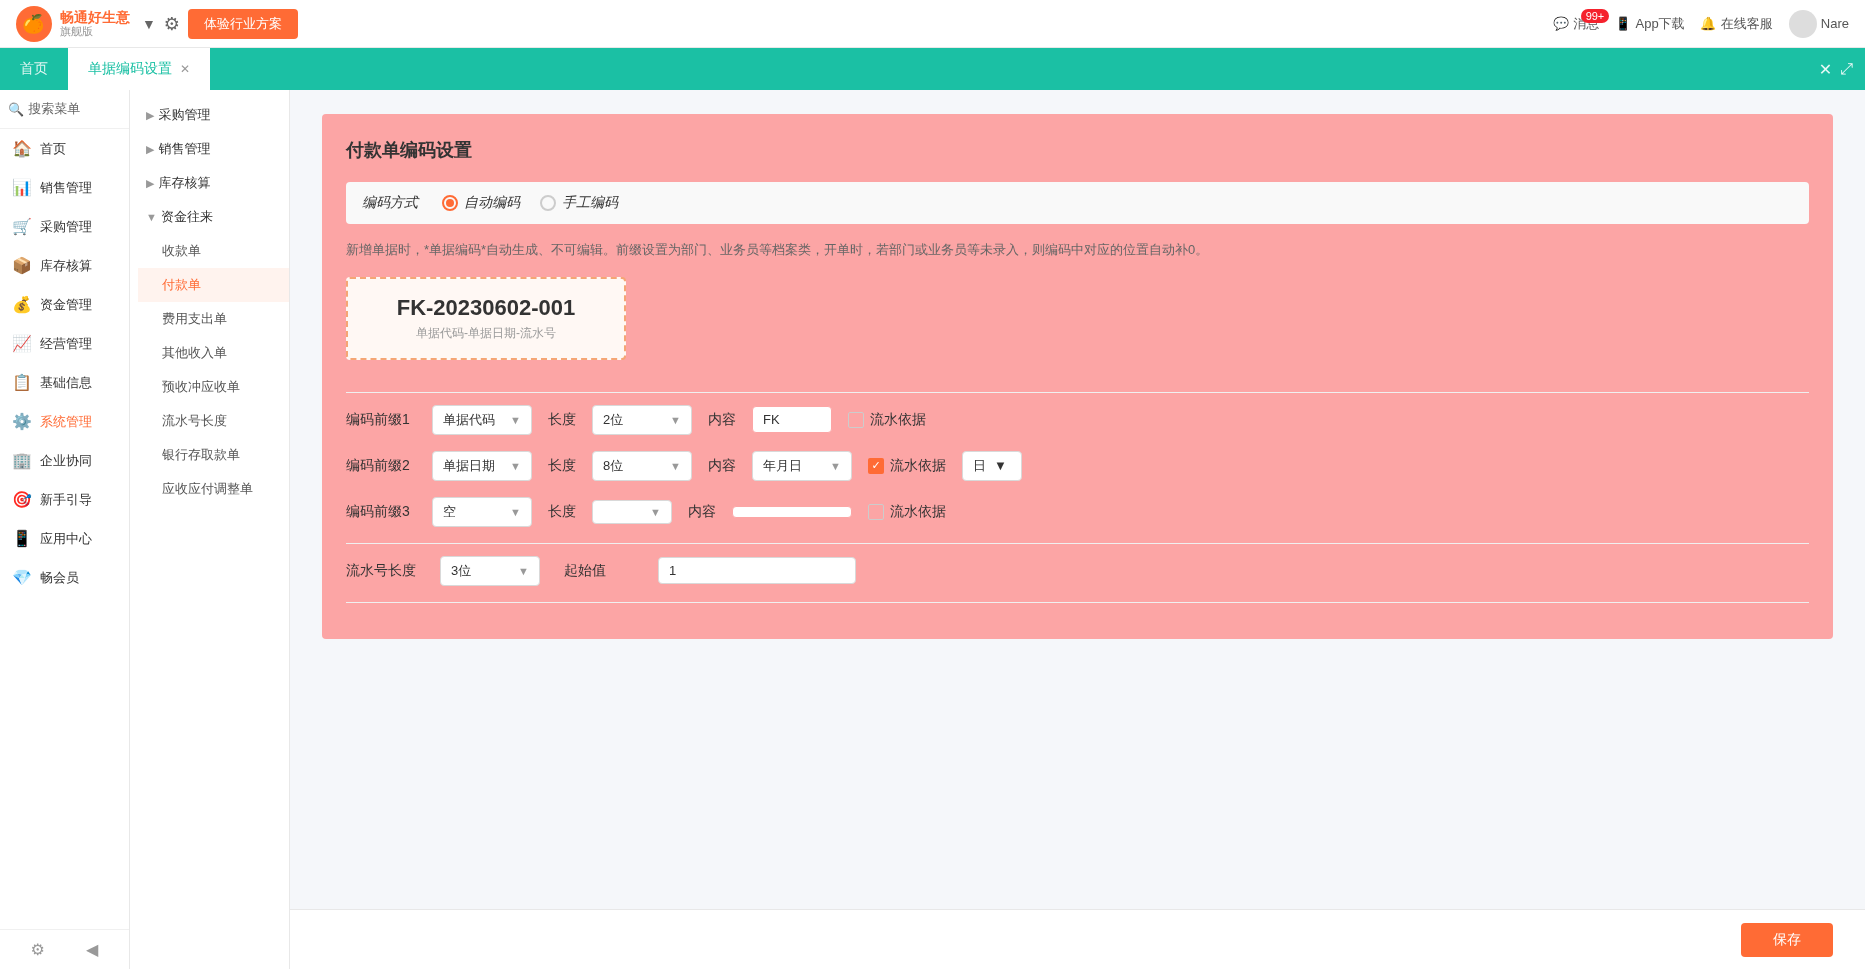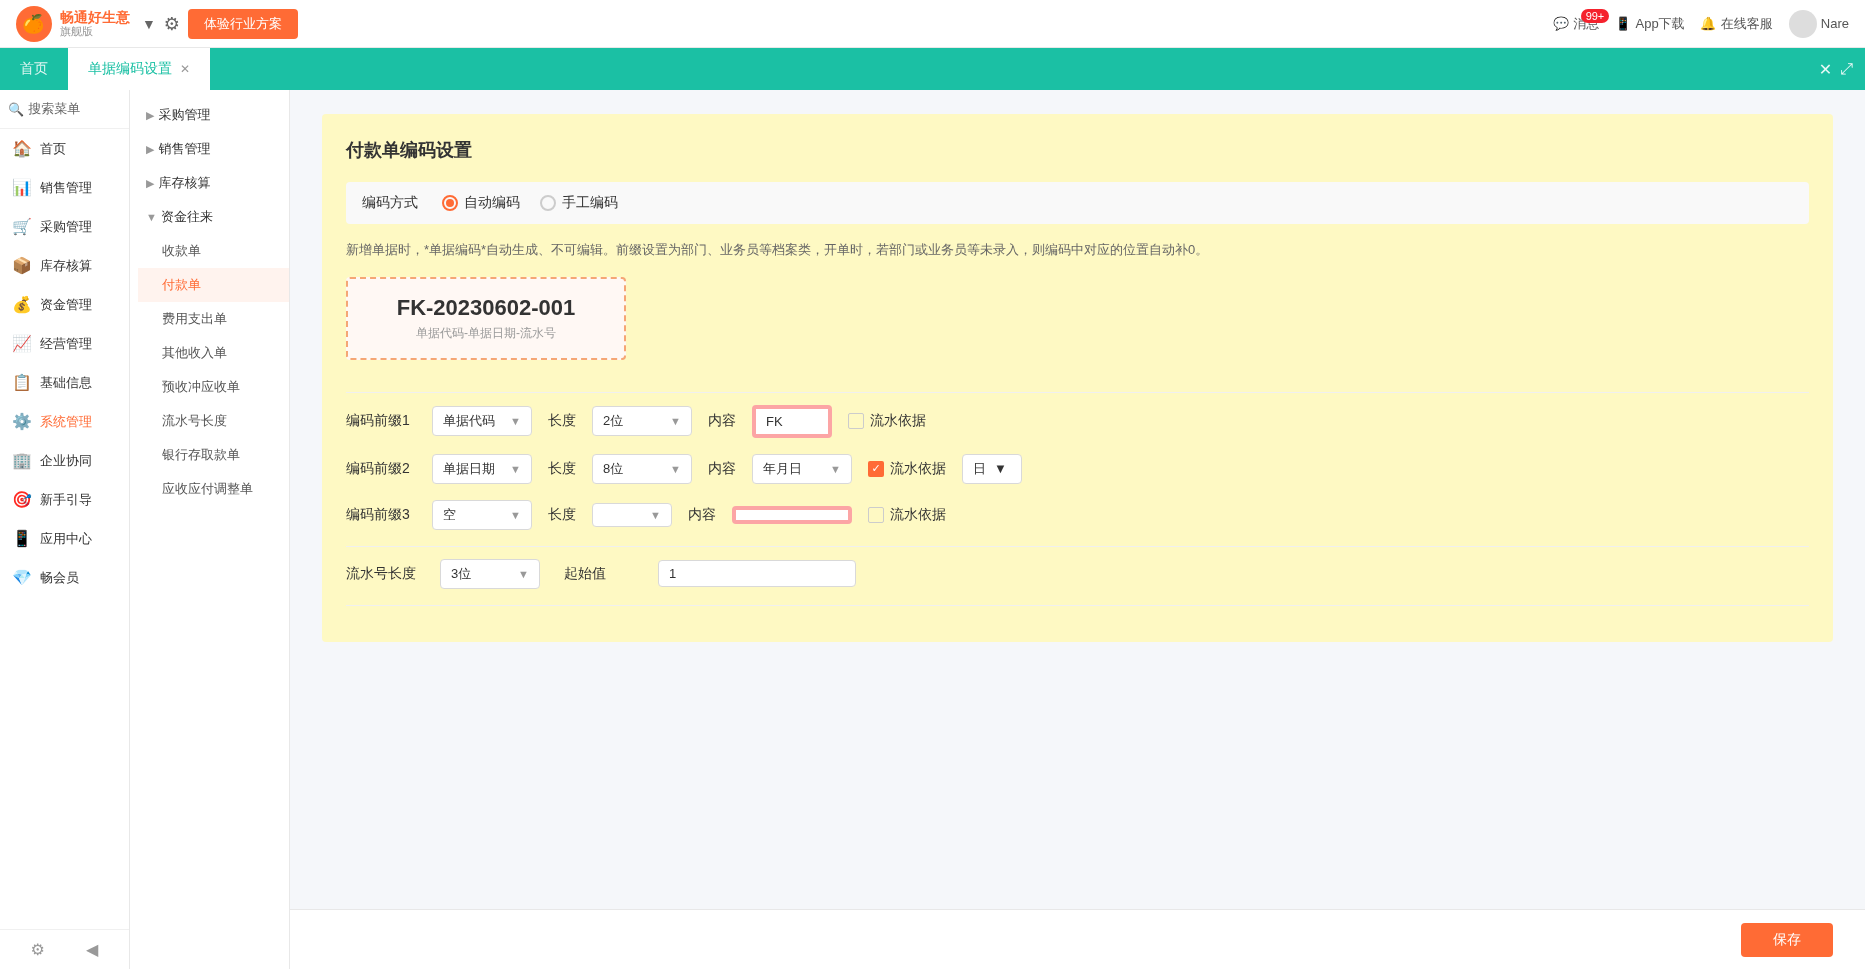--- a/index.html
+++ b/index.html
@@ -144,34 +144,35 @@
     }
     .page-title {
       font-size: 18px;
       font-weight: bold;
       color: #333;
       margin-bottom: 20px;
     }
 
     
     .card {
-      background: #fef9c3;
+      background: #fca5a5;
       border-radius: 4px;
       padding: 24px;
     }
 
     
     .encode-method-row {
       display: flex;
       align-items: flex-end;
       gap: 24px;
       padding: 12px 16px;
       background: #f9f9f9;
       border-radius: 4px;
       margin-bottom: 16px;
+      font-style: italic;
     }
     .encode-label { font-size: 14px; color: #333; }
     .radio-group { display: flex; align-items: center; gap: 20px; }
     .radio-item { display: flex; align-items: center; gap: 6px; cursor: pointer; font-size: 14px; color: #333; }
     .radio-circle {
       width: 16px; height: 16px; border-radius: 50%; border: 2px solid #ccc;
       display: flex; align-items: center; justify-content: center;
     }
     .radio-circle.checked { border-color: #ff6b35; }
     .radio-circle.checked::after { content: ''; width: 8px; height: 8px; background: #ff6b35; border-radius: 50%; }
@@ -239,21 +240,21 @@
       cursor: pointer;
       gap: 8px;
       min-width: 100px;
       font-size: 13px;
       color: #333;
     }
     .select-box .arrow { color: #999; font-size: 11px; margin-left: auto; }
     .length-label { font-size: 14px; color: #333; }
     .content-label { font-size: 14px; color: #333; }
     .content-value-box {
-      border: 4px solid #fca5a5;
+      border: 1px solid #fca5a5;
       border-radius: 4px;
       padding: 5px 10px;
       background: #fff;
       min-width: 80px;
       font-size: 13px;
       color: #333;
     }
     .check-item { display: flex; align-items: center; gap: 6px; font-size: 14px; color: #333; }
     .checkbox-unchecked { width: 16px; height: 16px; border: 1px solid #ccc; border-radius: 2px; }
     .checkbox-checked {

